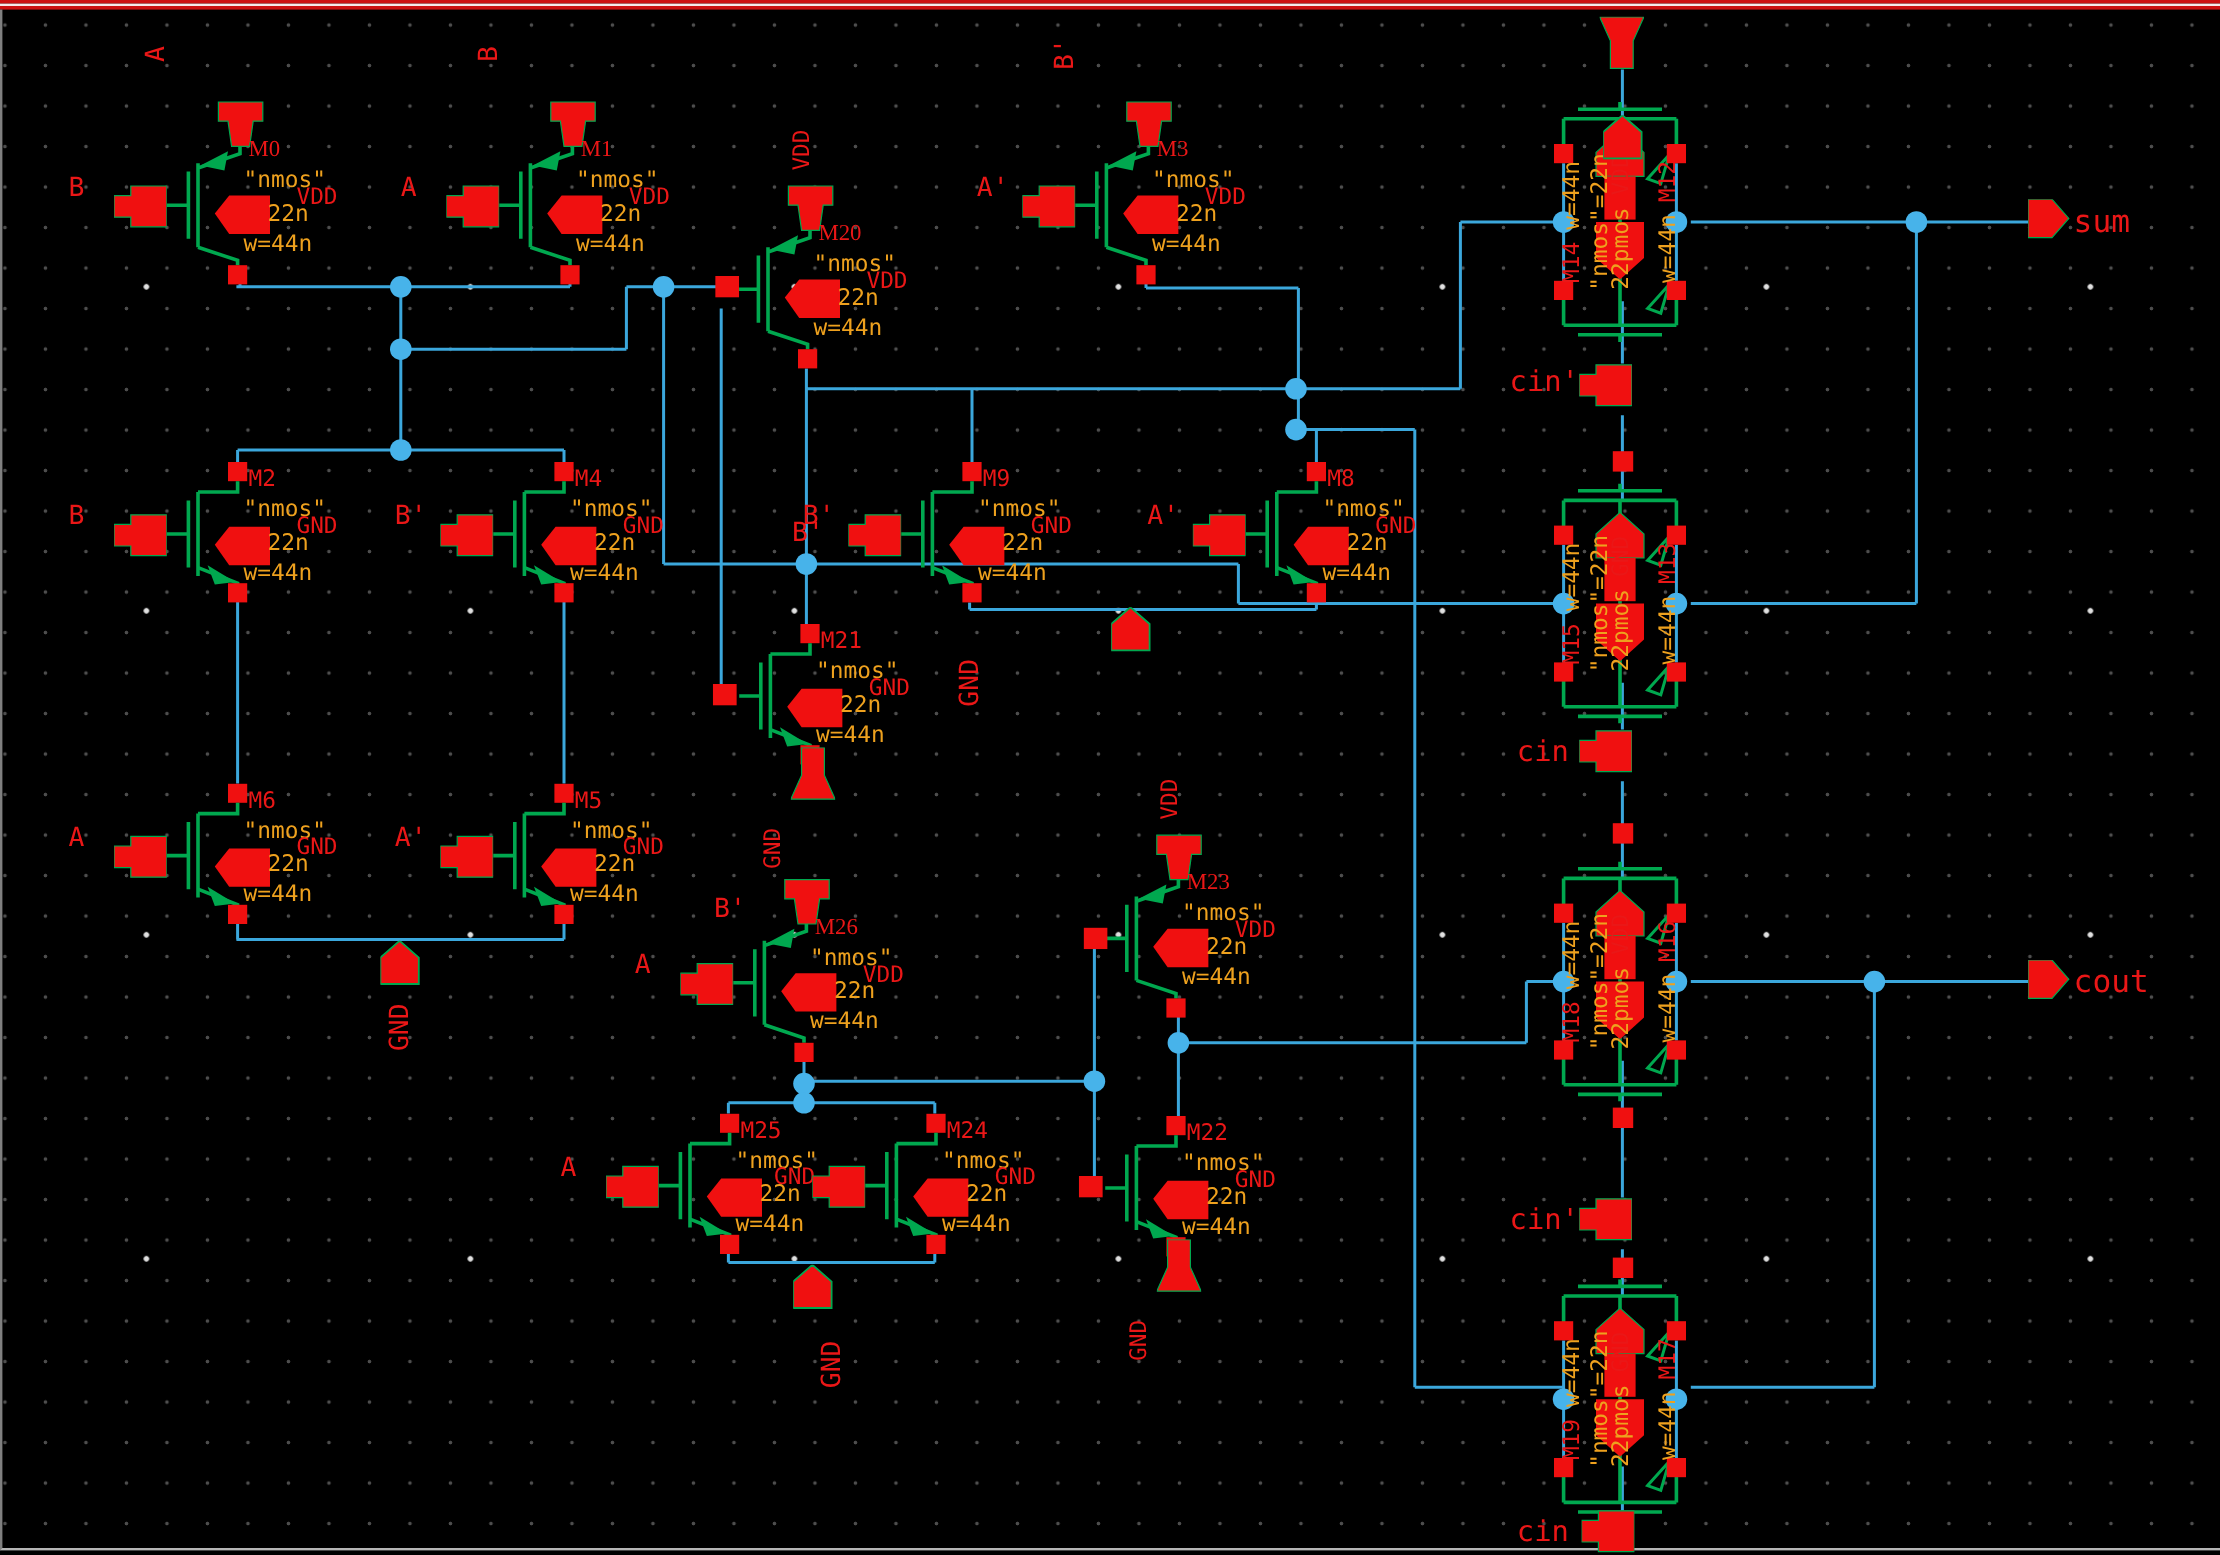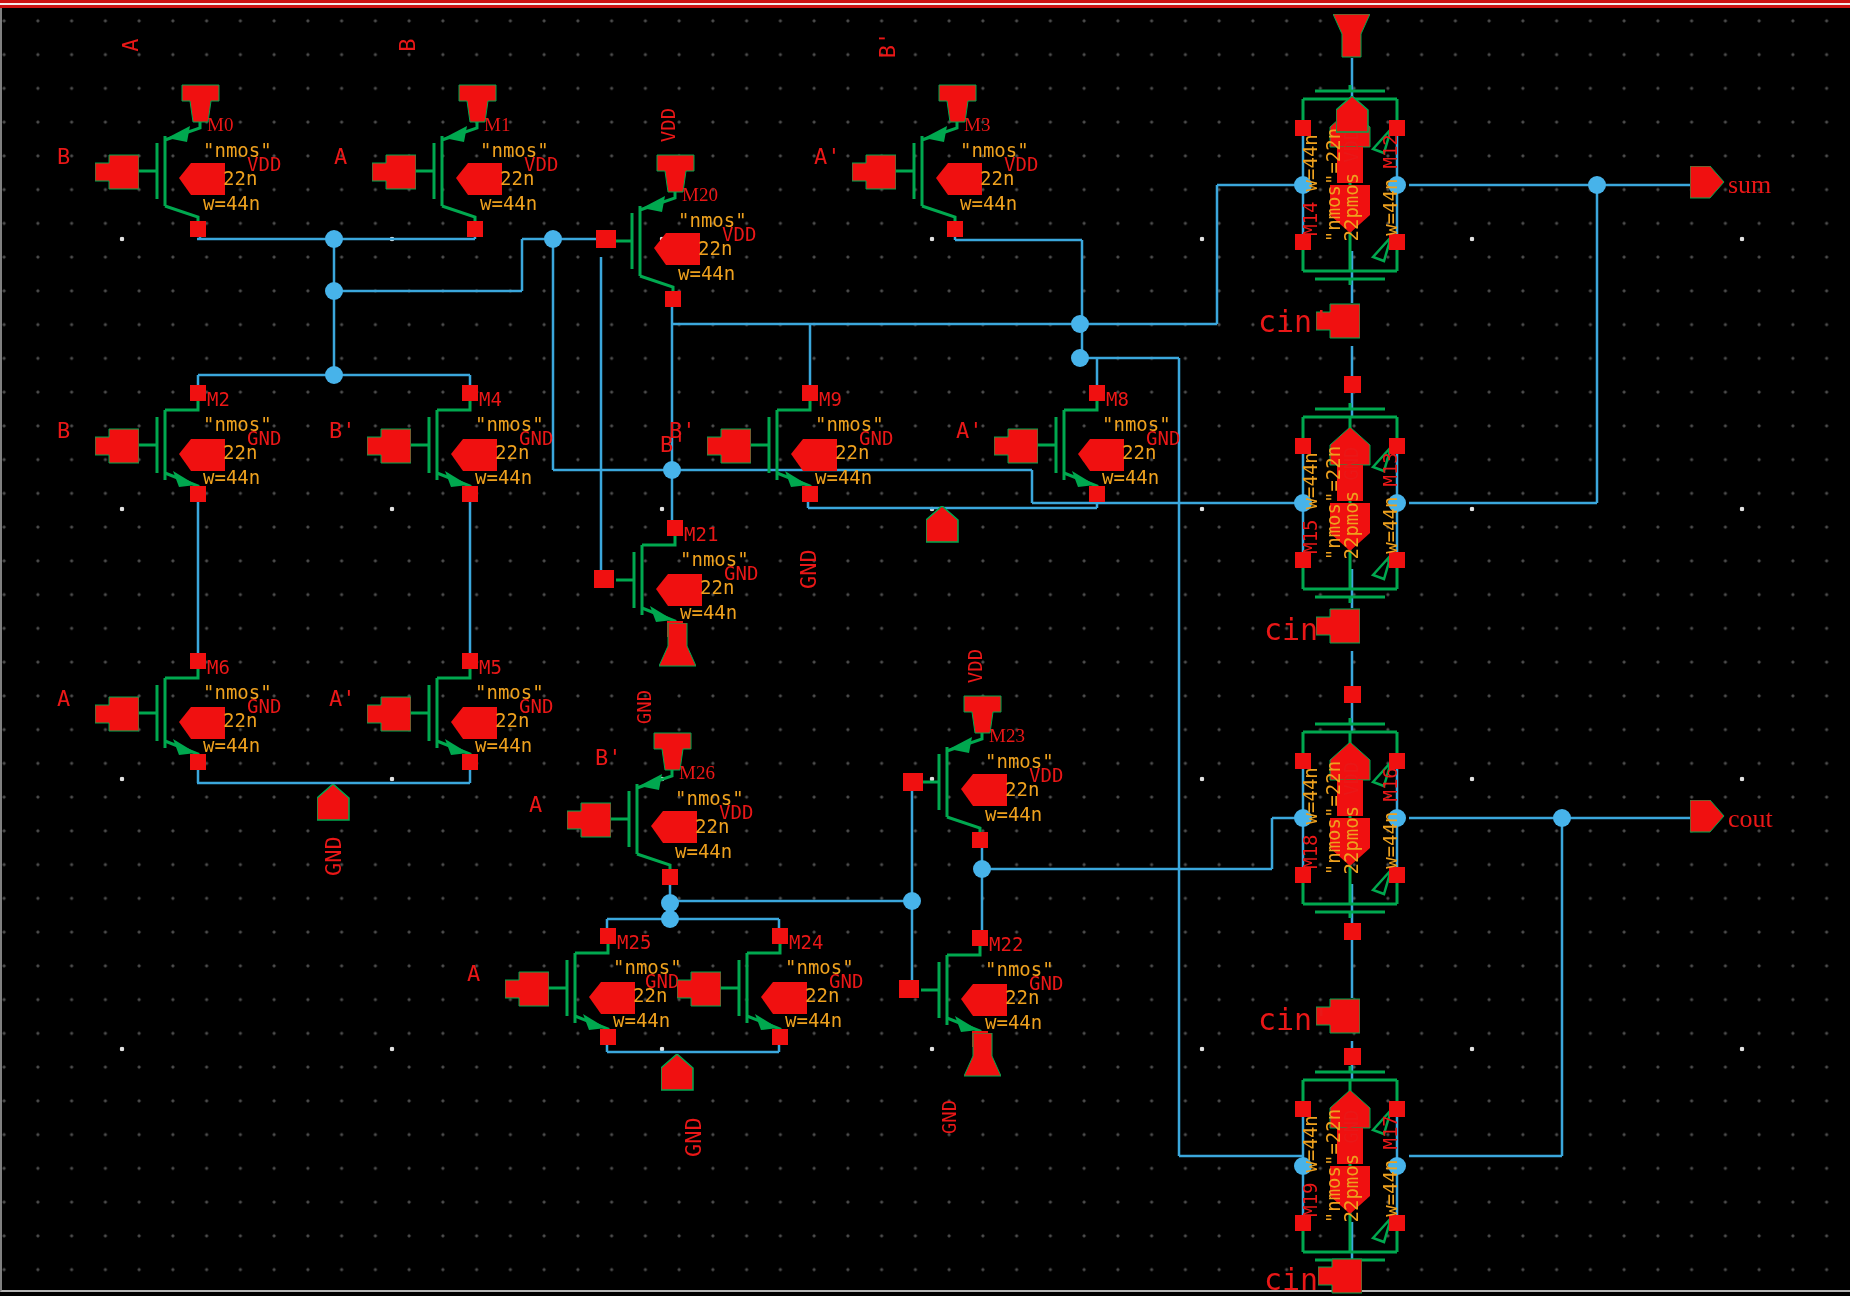--- a/index.html
+++ b/index.html
@@ -33,22 +33,22 @@
   .p .model{left:108px;top:64px;}
   .p .net{left:152px;top:78px;}
   .p .len{left:128px;top:92px;}
   .p .wid{left:108px;top:117px;}
   .p .inlbl{left:-38px;top:71px;font-size:22px;}
   .vrot{position:absolute;width:190px;height:22px;display:flex;gap:10px;align-items:center;
     justify-content:center;transform:rotate(-90deg);font-size:19px;white-space:nowrap;}
   .vsm{width:120px;}
   .toplabel{left:-25px;top:-42px;}
   .botlabel{left:12px;top:176px;}
-  .portlbl{position:absolute;font-size:26px;color:#ea1717;white-space:nowrap;font-family:Liberation Serif, serif;}
-  .cinlbl{position:absolute;font-size:30px;color:#ea1717;white-space:nowrap;}
+  .portlbl{position:absolute;font-size:26px;color:#ea1717;white-space:nowrap;}
+  .cinlbl{position:absolute;font-size:24px;color:#ea1717;white-space:nowrap;}
 </style>
 </head>
 <body>
 
 <div id="stage">
   <div id="topbar1"></div>
   <div id="topbar2"></div>
   <div id="topbar3"></div>
   <div id="canvas">
 

